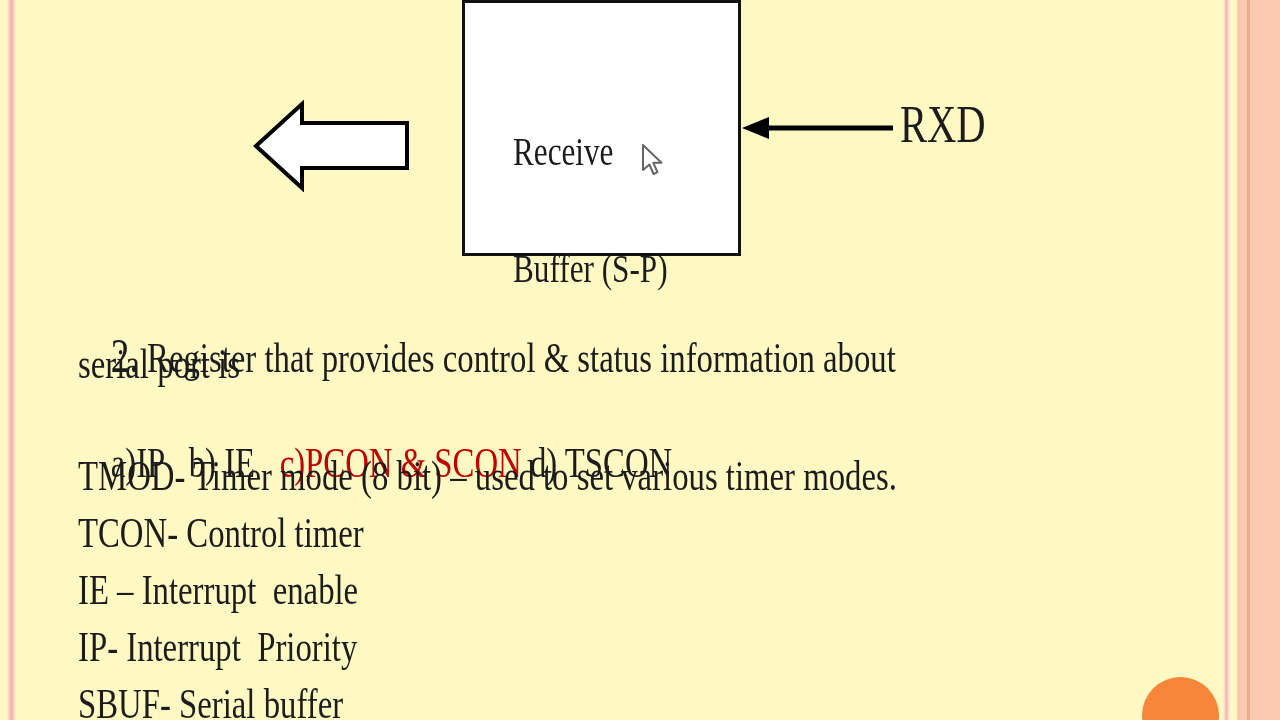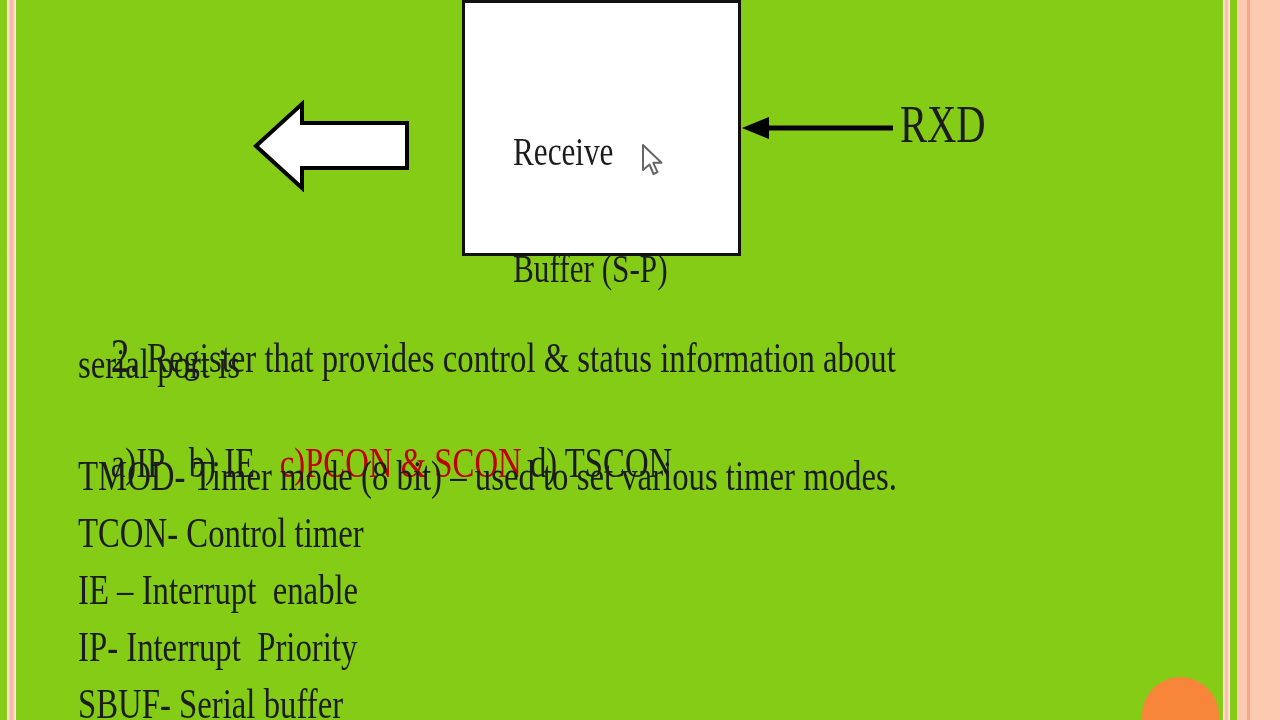--- a/index.html
+++ b/index.html
@@ -1,20 +1,20 @@
 <!DOCTYPE html>
 <html><head>
 <meta charset="utf-8">
 <style>
   html, body { margin: 0; padding: 0; background: #ffffff; }
   .stage {
     position: relative;
     width: 1280px;
     height: 720px;
-    background: #84cc16;
+    background: #fef9c3;
     overflow: hidden;
     font-family: "Liberation Serif", serif;
     color: #1c1c1c;
   }
 
   
   .left-stripe {
     position: absolute; left: 7px; top: 0; width: 9px; height: 720px;
     background: linear-gradient(90deg, #fdf0ea 0%, #f3b59d 45%, #f5bca6 60%, #fdf0ea 100%);
   }

